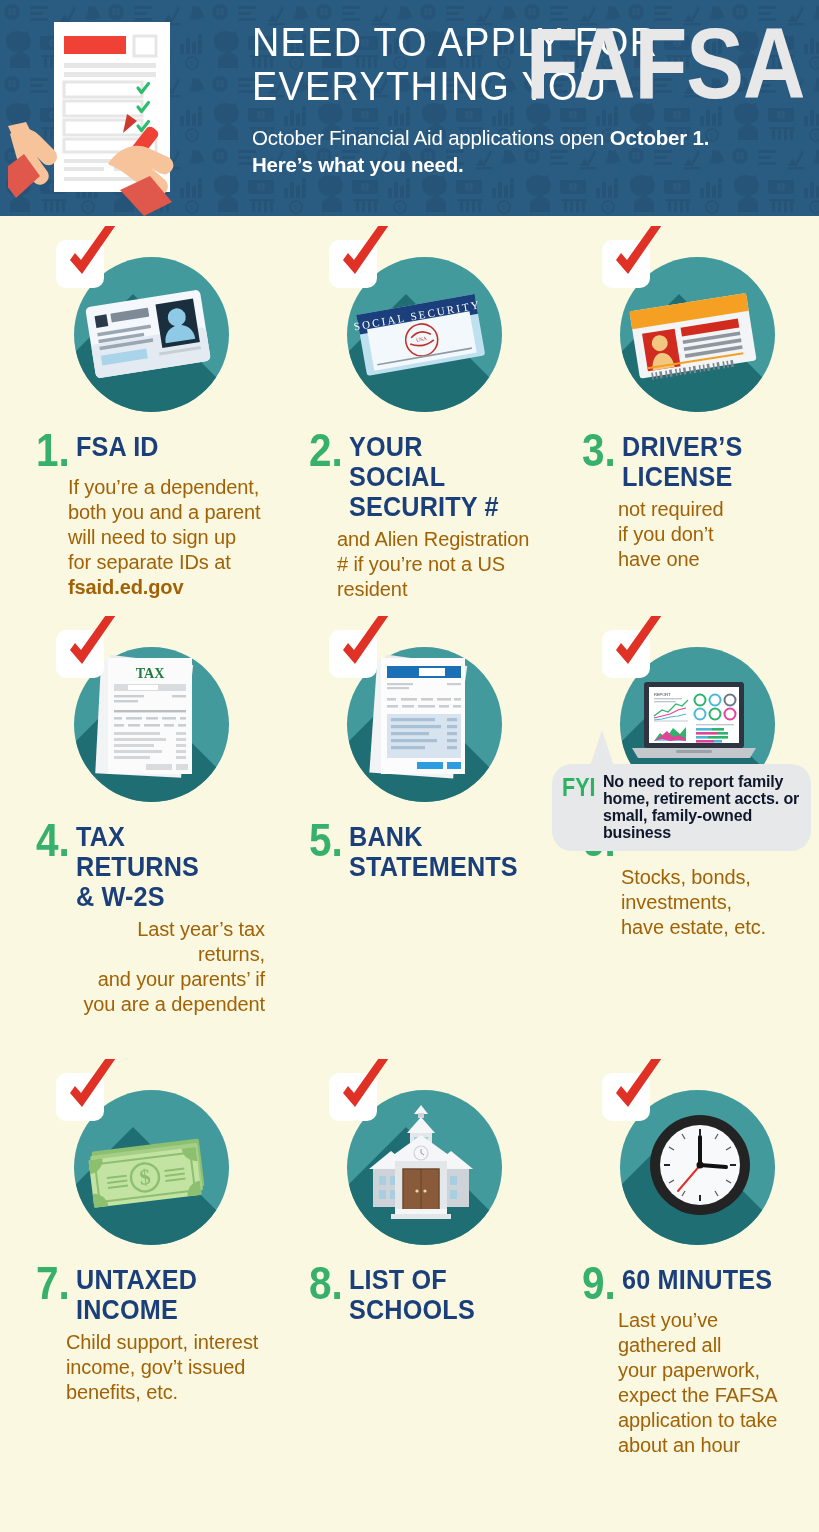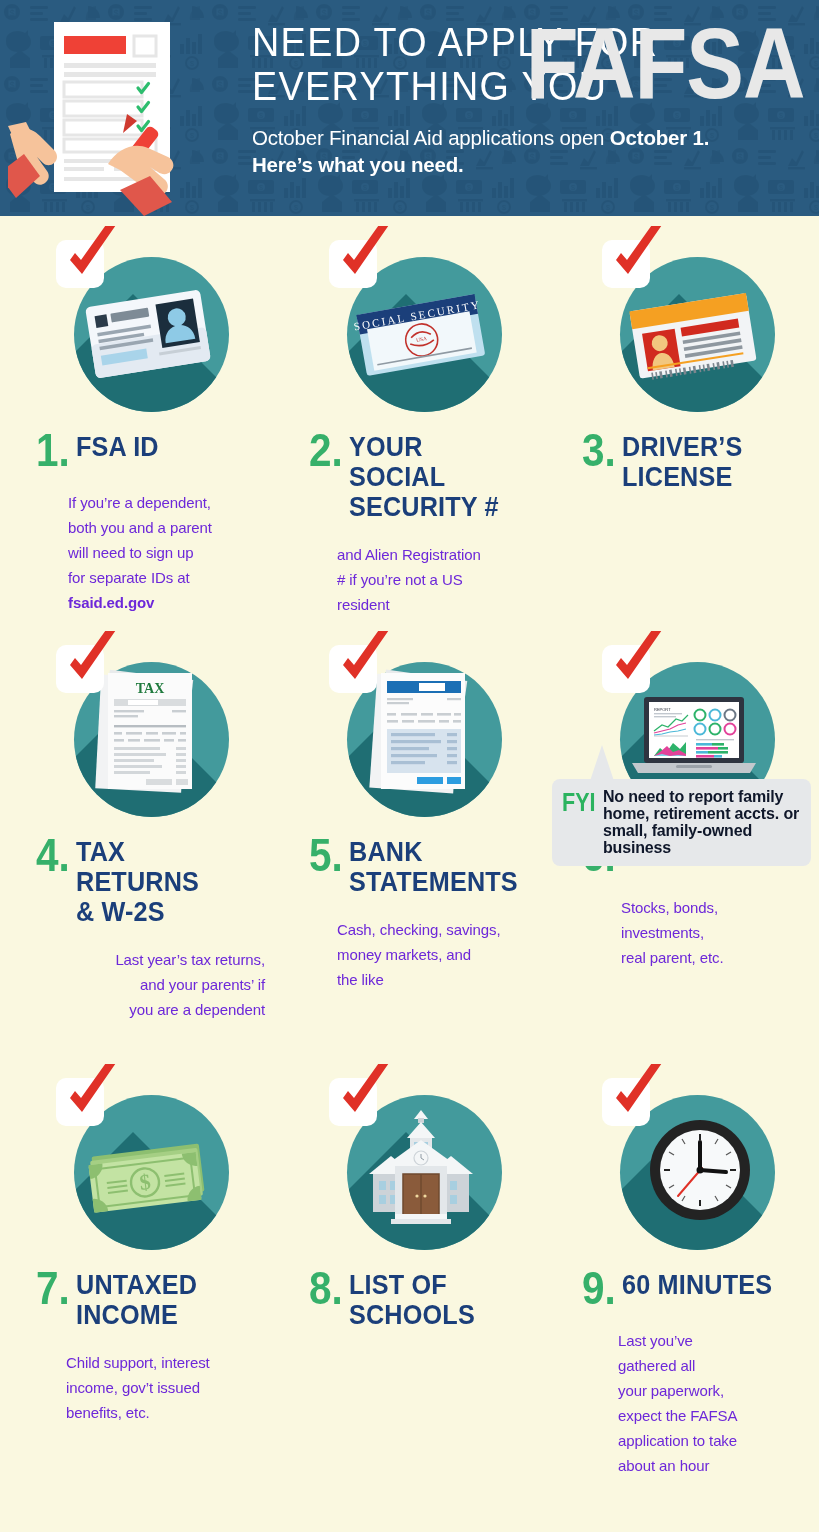--- a/index.html
+++ b/index.html
@@ -175,24 +175,24 @@
     line-height: 30px;
     font-weight: 700;
     font-family: "Liberation Sans Narrow", "Liberation Sans", sans-serif;
     transform: scaleX(0.90);
     transform-origin: left top;
     letter-spacing: 0.2px;
     margin-top: 2px;
     white-space: pre-line;
   }
   .body {
-    color: #6d28d9;
-    font-size: 15px;
+    color: #a16207;
+    font-size: 20px;
     line-height: 25px;
-    margin-top: 20px;
+    margin-top: 5px;
     white-space: pre-line;
     letter-spacing: -0.1px;
   }
   .body b { font-weight: 700; }
   .t-ind-0 { padding-left: 60px; }
   .t-ind-1 { padding-left: 56px; }
   .t-ind-2 { padding-left: 64px; }
   .t-ind-3 { padding-left: 58px; text-align: right; }
   .t-ind-4 { padding-left: 56px; }
   .t-ind-5 { padding-left: 67px; }
@@ -200,21 +200,21 @@
   .t-ind-7 { padding-left: 56px; }
   .t-ind-8 { padding-left: 64px; }
 
   
   .fyi {
     position: absolute;
     left: 6px;
     right: 8px;
     top: 134px;
     background: #e6e8ea;
-    border-radius: 8px;
+    border-radius: 20px;
     padding: 9px 10px 10px 10px;
     display: flex;
     align-items: flex-start;
   }
   .fyi-tail {
     position: absolute;
     left: 38px;
     top: -34px;
     width: 0; height: 0;
     border-left: 12px solid transparent;
@@ -460,20 +460,23 @@
           <div class="check-box"></div>
           <svg class="check-mark" viewBox="0 0 62 60">
             <path d="M10 34 L22 48 L58 -4 L48 -4 L21 34 L15 27 Z" fill="#e03127"></path>
           </svg>
         </div>
         <div class="item-head">
           <span class="num">3.</span>
           <span class="title">DRIVER’S
 LICENSE</span>
         </div>
+        <div class="body t-ind-2">not required
+if you don’t
+have one</div>
       </div>
     </div>
 
     <div class="row-gap-1"></div>
 
     <div class="row">
 
       <div class="cell">
         <div class="icon-wrap">
           <div class="circle">
@@ -589,23 +592,20 @@
           <div class="check-box"></div>
           <svg class="check-mark" viewBox="0 0 62 60">
             <path d="M10 34 L22 48 L58 -4 L48 -4 L21 34 L15 27 Z" fill="#e03127"></path>
           </svg>
         </div>
         <div class="item-head">
           <span class="num">5.</span>
           <span class="title">BANK
 STATEMENTS</span>
         </div>
-        <div class="body t-ind-4">Cash, checking, savings,
-money markets, and
-the like</div>
       </div>
 
       <div class="cell">
         <div class="icon-wrap">
           <div class="circle">
             <div class="circle-shadow"></div>
           </div>
           <svg class="art" style="left:22px;top:44px;width:140px;height:100px" viewBox="0 0 140 100">
             <rect x="20" y="8" width="100" height="66" rx="3" fill="#2e3440"></rect>
             <rect x="25" y="13" width="90" height="56" fill="#ffffff"></rect>
@@ -649,21 +649,21 @@
           <svg class="check-mark" viewBox="0 0 62 60">
             <path d="M10 34 L22 48 L58 -4 L48 -4 L21 34 L15 27 Z" fill="#e03127"></path>
           </svg>
         </div>
         <div class="item-head">
           <span class="num">6.</span>
           <span class="title">ASSETS</span>
         </div>
         <div class="body t-ind-5">Stocks, bonds,
 investments,
-real parent, etc.</div>
+have estate, etc.</div>
 
         <div class="fyi">
           <div class="fyi-tail"></div>
           <span class="fyi-label">FYI</span>
           <span class="fyi-text">No need to report family
 home, retirement accts. or
 small, family-owned business</span>
         </div>
       </div>
     </div>

